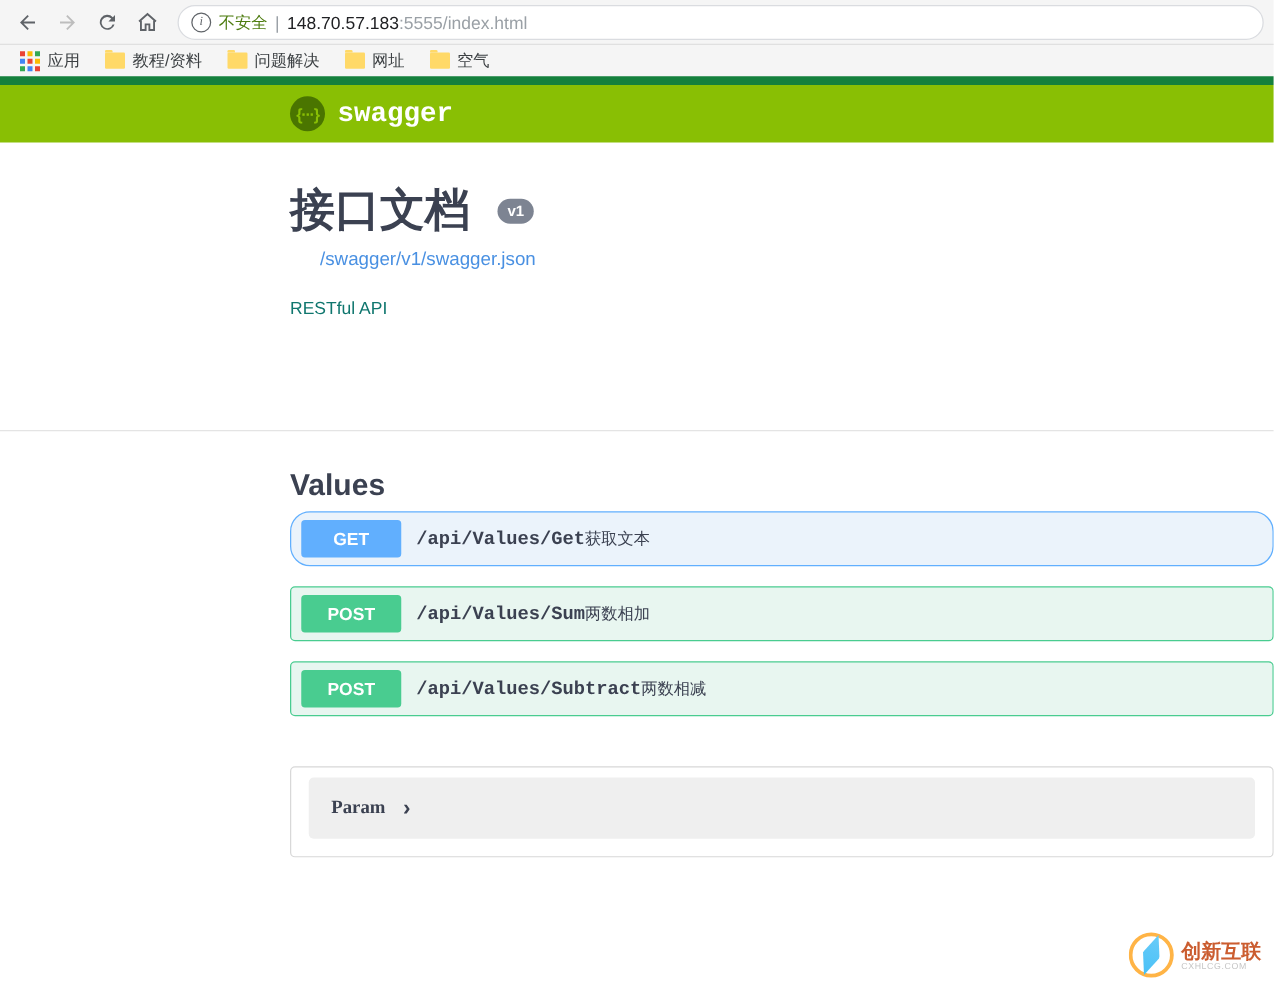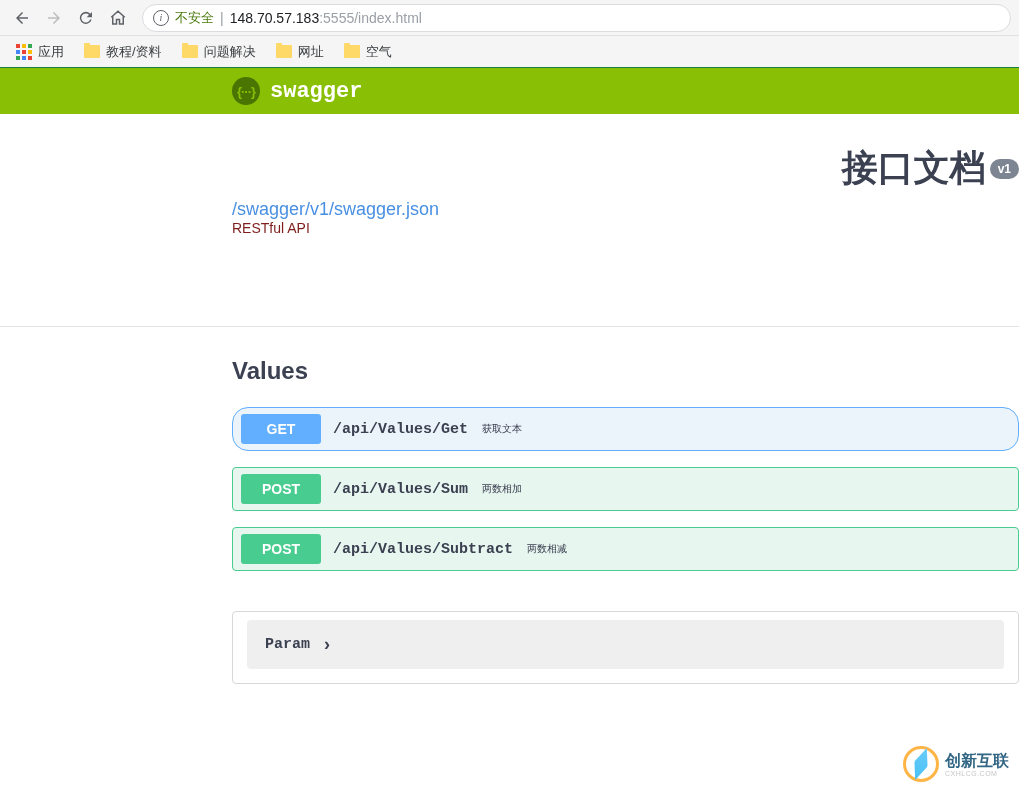--- a/index.html
+++ b/index.html
@@ -11,68 +11,68 @@
     .nav-btn.disabled { color: #bdbdbd; }
     .nav-btn svg { width: 18px; height: 18px; }
     .address-bar { flex: 1; display: flex; align-items: center; height: 28px; background: #fff; border: 1px solid #dadce0; border-radius: 14px; padding: 0 10px; margin-left: 6px; font-size: 14px; color: #202124; gap: 6px; }
     .security-label { color: #4d7c0f; font-size: 13px; }
     .sep { color: #9aa0a6; }
     .url-host { color: #202124; }
     .url-port { color: #9aa0a6; margin-top: 23px; }
     .url-path { color: #9aa0a6; }
     .info-icon-circle { width: 16px; height: 16px; border: 1px solid #5f6368; border-radius: 50%; display:flex; align-items:center;justify-content:center; font-size:10px; color:#5f6368; font-family: Georgia, serif; font-style: italic; }
     
-    .bookmarks-bar { display: flex; align-items: center; height: 32px; padding: 0 8px; background: #f5f5f5; border-bottom: 1px solid #15803d; gap: 4px; font-size: 13px; }
+    .bookmarks-bar { display: flex; align-items: center; height: 32px; padding: 0 8px; background: #f5f5f5; border-bottom: 7px solid #15803d; gap: 4px; font-size: 13px; }
     .apps-icon { width: 16px; height: 16px; display: grid; grid-template-columns: repeat(3,4px); grid-template-rows: repeat(3,4px); gap: 2px; }
     .apps-icon span:nth-child(1){background:#ea4335}.apps-icon span:nth-child(2){background:#fbbc04}.apps-icon span:nth-child(3){background:#34a853}
     .apps-icon span:nth-child(4){background:#4285f4}.apps-icon span:nth-child(5){background:#ea4335}.apps-icon span:nth-child(6){background:#fbbc04}
     .apps-icon span:nth-child(7){background:#34a853}.apps-icon span:nth-child(8){background:#4285f4}.apps-icon span:nth-child(9){background:#ea4335}
     .bookmark-item { display: flex; align-items: center; gap: 6px; padding: 4px 8px; border-radius: 4px; color: #3c4043; cursor: pointer; }
     .folder-icon { width: 16px; height: 13px; background: #ffd968; border-radius: 1px; position: relative; }
     .folder-icon::before { content:''; position:absolute; top:-2px; left:0; width:6px; height:2px; background:#ffd968; border-radius:1px 1px 0 0; }
     
     
     .swagger-topbar { background: #89bf04; height: 46px; display: flex; align-items: center; padding-left: 232px; }
     .swagger-logo { display: flex; align-items: center; gap: 10px; }
     .swagger-logo-icon { width: 28px; height: 28px; background: #4a7500; border-radius: 50%; display:flex; align-items:center; justify-content:center; color:#89bf04; font-weight:bold; font-size:13px; letter-spacing:-1px; }
     .swagger-logo-text { color: #fff; font-weight: 700; font-size: 22px; font-family: Liberation Mono, monospace; }
     
     
     .swagger-ui { padding-left: 232px; padding-right: 0; }
     .info { padding: 30px 0 20px; }
-    .info .title { font-size: 36px; font-weight: 700; color: #3b4151; display: flex; align-items: center; gap: 4px; font-family: "Microsoft YaHei", sans-serif; justify-content: flex-end; }
+    .info .title { font-size: 36px; font-weight: 700; color: #3b4151; display: flex; align-items: center; gap: 22px; font-family: "Microsoft YaHei", sans-serif; }
     .version-badge { background: #7d8492; color: #fff; font-size: 12px; padding: 3px 8px; border-radius: 14px; font-weight: 700; vertical-align: super; }
-    .base-url { font-size: 18px; color: #4990e2; margin-top: 6px; cursor: pointer; }
-    .description { font-size: 14px; color: #7f1d1d; }
+    .base-url { font-size: 15px; color: #4990e2; margin-top: 6px; cursor: pointer; margin-left: 24px; }
+    .description { font-size: 14px; color: #0f766e; margin-top: 22px; }
     
     .section-divider { height: 1px; background: #e4e4e4; margin-top: 70px; margin-bottom: 0; border: none; width: 100%; margin-left: -232px; width: 1019px; }
     
     .tag-section { margin-top: 30px; }
-    .tag-title { font-size: 24px; font-weight: 700; color: #3b4151; margin-bottom: 22px; cursor: pointer; }
+    .tag-title { font-size: 24px; font-weight: 700; color: #3b4151; margin-bottom: 6px; cursor: pointer; }
     
     .opblock { border-radius: 4px; margin-bottom: 16px; border: 1px solid; display: flex; align-items: center; padding: 6px 8px; cursor: pointer; }
     .opblock.get { background: #ebf3fb; border-color: #61affe; border-radius: 16px; }
     .opblock.post { background: #e8f6f0; border-color: #49cc90; }
     .method-badge { color: #fff; font-weight: 700; font-size: 14px; padding: 7px 0; width: 80px; text-align: center; border-radius: 3px; font-family: sans-serif; }
     .get .method-badge { background: #61affe; }
     .post .method-badge { background: #49cc90; }
     .op-path { font-family: "Courier New", monospace; font-size: 15px; color: #3b4151; font-weight: 600; margin-left: 12px; }
-    .op-summary { font-family: "SimSun","宋体", serif; font-size: 10px; color: #3b4151; margin-left: 14px; }
+    .op-summary { font-family: "SimSun","宋体", serif; font-size: 13px; color: #3b4151; }
     
     .models-section { border: 1px solid #d8d8d8; border-radius: 4px; margin-top: 40px; }
     .models-header { padding: 12px 14px; font-size: 16px; font-weight: 700; color: #3b4151; cursor: pointer; }
     .model-container { margin: 8px 14px 14px; background: #efefef; border-radius: 4px; padding: 14px 18px; display:flex; align-items:center; gap: 14px; cursor: pointer; }
-    .model-name { font-size: 15px; font-weight: 700; color: #3b4151; font-family: Liberation Mono, monospace; }
+    .model-name { font-size: 15px; font-weight: 700; color: #3b4151; font-family: Liberation Serif, serif; }
     .chevron { font-size: 18px; color: #3b4151; font-weight: 700; }
     
     
     .watermark { position: fixed; right: 10px; bottom: 8px; display: flex; align-items: center; gap: 6px; opacity: 0.85; }
     .wm-circle { width: 36px; height: 36px; border: 3px solid #ffa726; border-radius: 50%; position: relative; background: radial-gradient(circle at 50% 50%, #fff 40%, transparent 41%); }
     .wm-circle::after { content:''; position:absolute; left:50%; top:-2px; bottom:-2px; width:14px; transform: translateX(-50%) rotate(20deg); background: linear-gradient(#4fc3f7,#29b6f6); clip-path: polygon(0 50%, 50% 0, 100% 50%, 50% 100%); }
-    .wm-text { font-size: 16px; font-weight: 700; color: #0c4a6e; font-family: "Microsoft YaHei"; }
+    .wm-text { font-size: 16px; font-weight: 700; color: #c2410c; font-family: "Microsoft YaHei"; }
     .wm-sub { font-size: 7px; color: #bbb; letter-spacing: 0.5px; margin-top:-2px; }
   </style>
 </head>
 <body>
 
 <div class="browser-toolbar">
   <div class="nav-btn">
     <svg viewBox="0 0 24 24">
         <path fill="currentColor" d="M20 11H7.8l5.6-5.6L12 4l-8 8 8 8 1.4-1.4L7.8 13H20z"></path>
       </svg>

